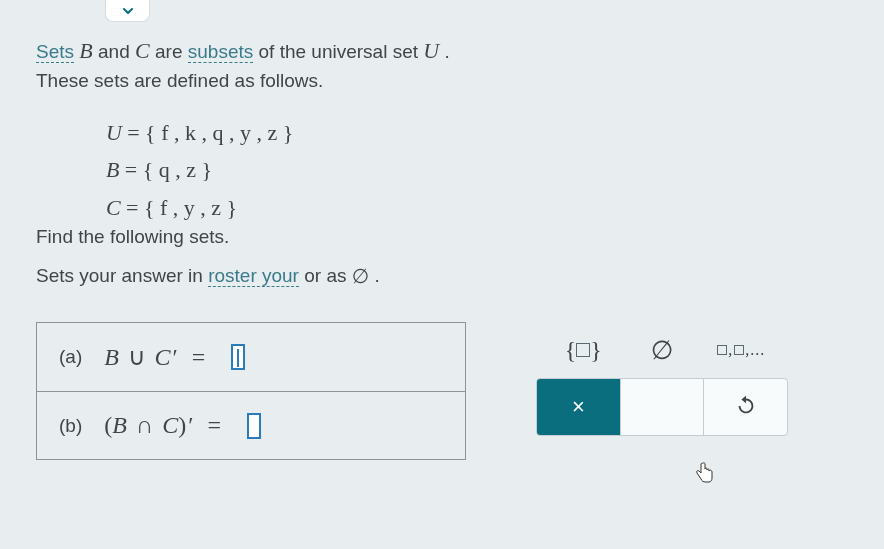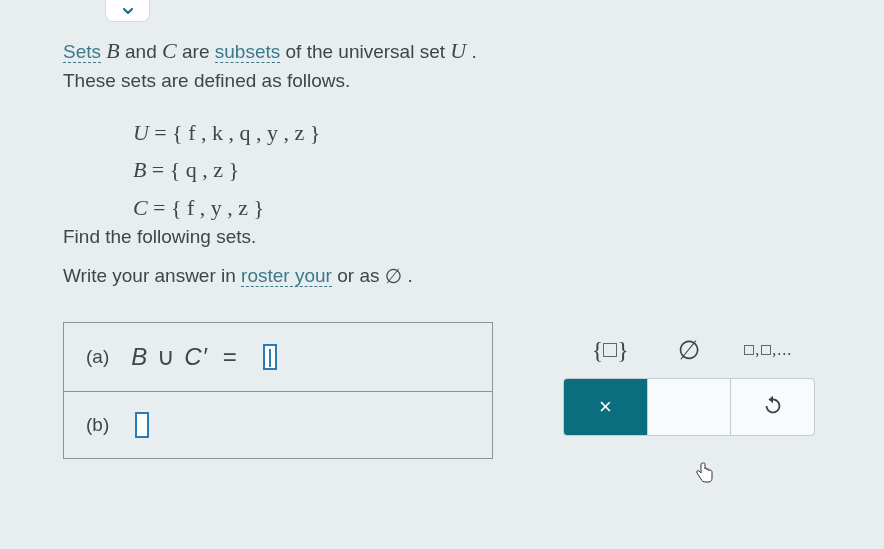--- a/index.html
+++ b/index.html
@@ -22,21 +22,21 @@
       background: #fff;
       border: 1px solid #d5dde0;
       border-top: none;
       border-radius: 0 0 8px 8px;
       display: flex;
       align-items: center;
       justify-content: center;
     }
     .chevron-container svg { width: 16px; height: 16px; }
     .content {
-      padding: 38px 38px 0 63px;
+      padding: 38px 38px 0 36px;
     }
     .line1 { margin-bottom: 6px; }
     .line2 { margin-bottom: 22px; }
     .underline-link {
       color: #3a7a8a;
       border-bottom: 1px dashed #3a7a8a;
       cursor: help;
     }
     .math-it { font-style: italic; font-family: 'Times New Roman', serif; font-size: 22px; }
     .math { font-family: 'Times New Roman', serif; font-size: 22px; }
@@ -58,21 +58,21 @@
     }
     .answer-row {
       padding: 20px 22px;
       display: flex;
       align-items: center;
       gap: 14px;
       border-bottom: 1px solid #8c9498;
     }
     .answer-row:last-child { border-bottom: none; }
     .part-label { font-size: 19px; color: #404548; margin-right: 8px; }
-    .eq-math { font-family: Liberation Sans, sans-serif; font-size: 24px; font-style: italic; }
+    .eq-math { font-family: Liberation Serif, serif; font-size: 24px; font-style: italic; }
     .eq-op { font-style: normal; margin: 0 3px; }
     .prime { font-style: normal; margin-left: 2px; }
     .answer-box {
       display: inline-block;
       width: 14px;
       height: 26px;
       border: 2px solid #2a7bb8;
       background: #fff;
       vertical-align: middle;
       margin-left: 4px;
@@ -192,41 +192,47 @@
       <span class="math">= { q , z }</span>
     </div>
     <div class="row">
       <span class="math-it">C</span>
       <span class="math">= { f , y , z }</span>
     </div>
   </div>
 
   <div class="instr1">Find the following sets.</div>
   <div class="instr2">
-    <span>Write your answer in </span>
+    <span>Sets your answer in </span>
     <span class="underline-link">roster your</span>
     <span> or as </span>
     <span class="emptyset-sym">∅</span>
     <span>.</span>
   </div>
 
   <div class="work-area">
     <div class="answer-table">
       <div class="answer-row">
         <span class="part-label">(a)</span>
         <span class="eq-math">
           <span>B</span>
           <span class="eq-op">∪</span>
           <span>C</span><span class="prime">′</span>
           <span class="eq-op" style="margin:0 8px;font-style:normal">=</span>
         </span>
         <span class="answer-box active"></span>
       </div>
       <div class="answer-row">
         <span class="part-label">(b)</span>
+        <span class="eq-math">
+          <span style="font-style:normal">(</span><span>B</span>
+          <span class="eq-op">∩</span>
+          <span>C</span><span style="font-style:normal">)</span><span class="prime">′</span>
+          <span class="eq-op" style="margin:0 8px;font-style:normal">=</span>
+        </span>
         <span class="answer-box"></span>
       </div>
     </div>
 
     <div class="palette">
       <div class="pal-row1">
         <div class="pal-btn brace-box">{<span class="brace-inner"></span>}</div>
         <div class="pal-btn empty-pal">∅</div>
         <div class="pal-btn">
           <span class="seq-box"></span>

